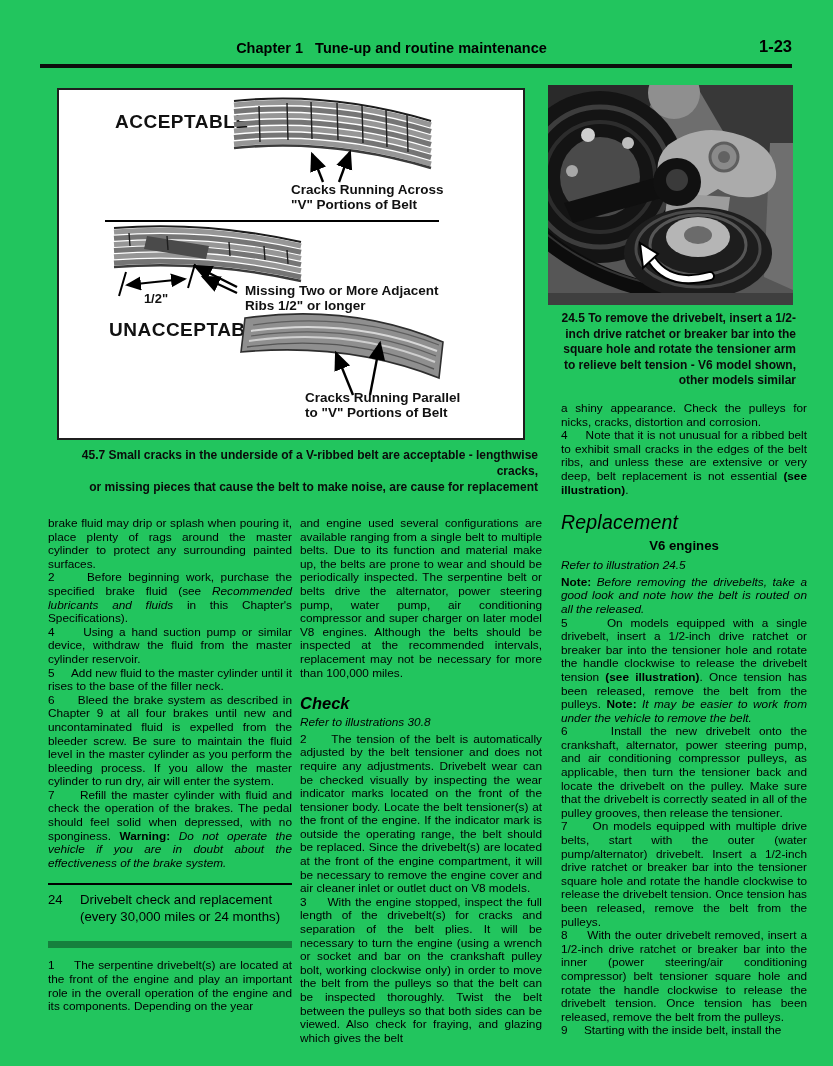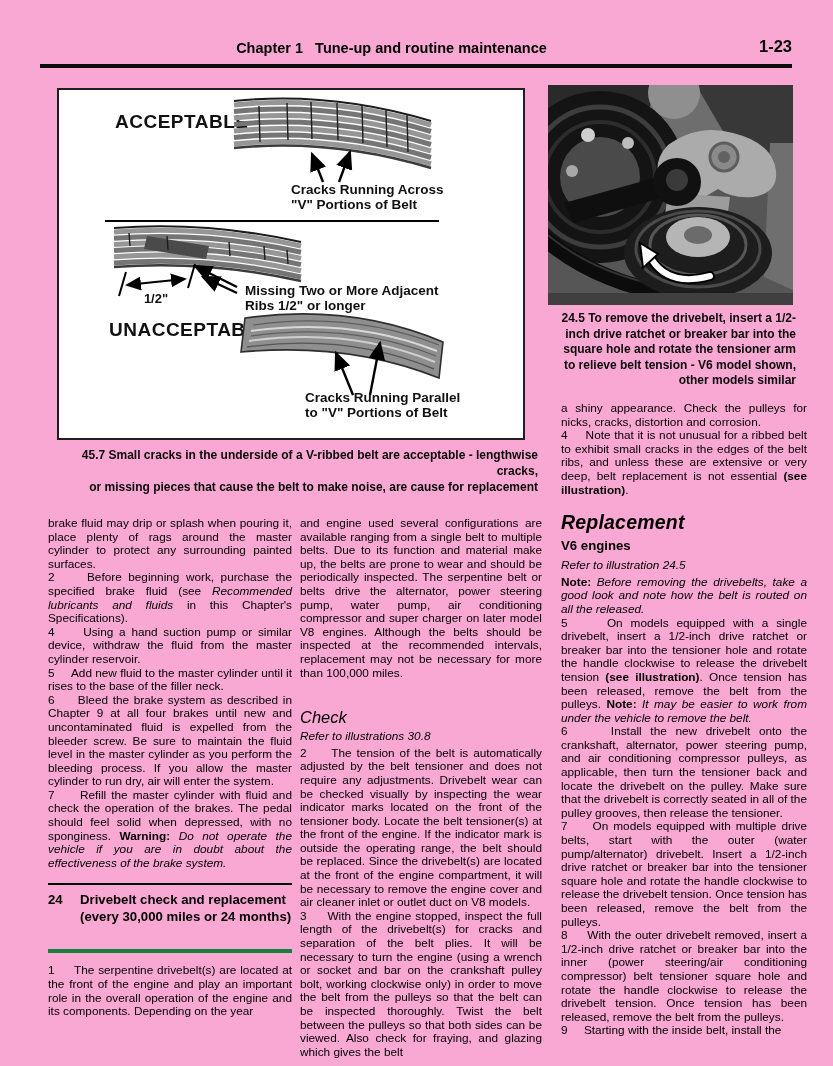--- a/index.html
+++ b/index.html
@@ -1,19 +1,19 @@
 <!DOCTYPE html>
 <html><head>
 <meta charset="utf-8">
 <style>
   * { box-sizing: border-box; }
   html,body { margin:0; padding:0; background:#e8e8e8; }
   .page {
     position:relative; width:833px; height:1066px; margin:0 auto;
-    background:#f9a8d4; overflow:hidden; color:#000;
+    background:#22c55e; overflow:hidden; color:#000;
     font-family:"Liberation Sans", sans-serif;
   }
   
   .chapter-title { position:absolute; top:40px; left:40px; right:90px; text-align:center; font-size:14.5px; font-weight:700; }
   .page-number  { position:absolute; top:37px; right:41px; font-size:16.5px; font-weight:700; }
   .header-rule  { position:absolute; top:64px; left:40px; width:752px; height:4px; background:#0d0d0d; }
 
   
   #figure-244 { position:absolute; left:57px; top:88px; width:468px; height:352px; border:2px solid #1f1f1f; background:#fff; }
   .fig-big   { font-size:19px; font-weight:700; letter-spacing:.5px; fill:#111; }
@@ -37,28 +37,28 @@
   #caption-245 { left:545px; top:311px; width:251px; font-size:12px;   line-height:15.5px; }
 
   
   .col { position:absolute; }
   #col-left   { left:48px;  top:517px; width:244px; }
   #col-middle { left:300px; top:517px; width:242px; }
   #col-right  { left:561px; top:402px; width:246px; }
 
   .para { margin:0; font-size:11.8px; line-height:13.6px; text-align:justify; }
   .ref  { margin:3px 0 3px; font-size:11.8px; line-height:13.6px; font-style:italic; }
-  .run-head-m { margin:28px 0 3px; font-size:16.5px; font-weight:400; font-style:italic; }
-  .run-head-l { margin:14px 0 2px; font-size:19.5px; font-weight:700; font-style:italic; letter-spacing:.2px; }
-  .subhead { margin:4px 0 6px; font-size:13.2px; font-weight:700; }
+  .run-head-m { margin:14px 0 3px; font-size:16.5px; font-weight:700; font-style:italic; }
+  .run-head-l { margin:14px 0 2px; font-size:19.5px; font-weight:400; font-style:italic; letter-spacing:.2px; }
+  .subhead { margin:4px 0 6px; font-size:13.2px; font-weight:700;text-align:center; }
   .seg-b  { font-weight:700; }
   .seg-i  { font-style:italic; }
 
-  .section-box { display:flex; border-top:2px solid #000; border-bottom:4px solid #15803d;
-                 padding:7px 0 24px; margin:13px 0 11px; font-weight:700; font-size:13.2px; line-height:16.5px; }
+  .section-box { display:flex; border-top:2px solid #000; border-bottom:7px solid #15803d;
+                 padding:7px 0 16px; margin:13px 0 11px; font-weight:400; font-size:13.2px; line-height:16.5px; }
   .section-num { flex:none; width:32px; }
   .section-lines { flex:1; }
   .section-line { display:block; }
 </style>
 </head>
 <body>
 
 <div class="page">
 
   <div class="chapter-title">Chapter 1&nbsp;&nbsp; Tune-up and routine maintenance</div>

